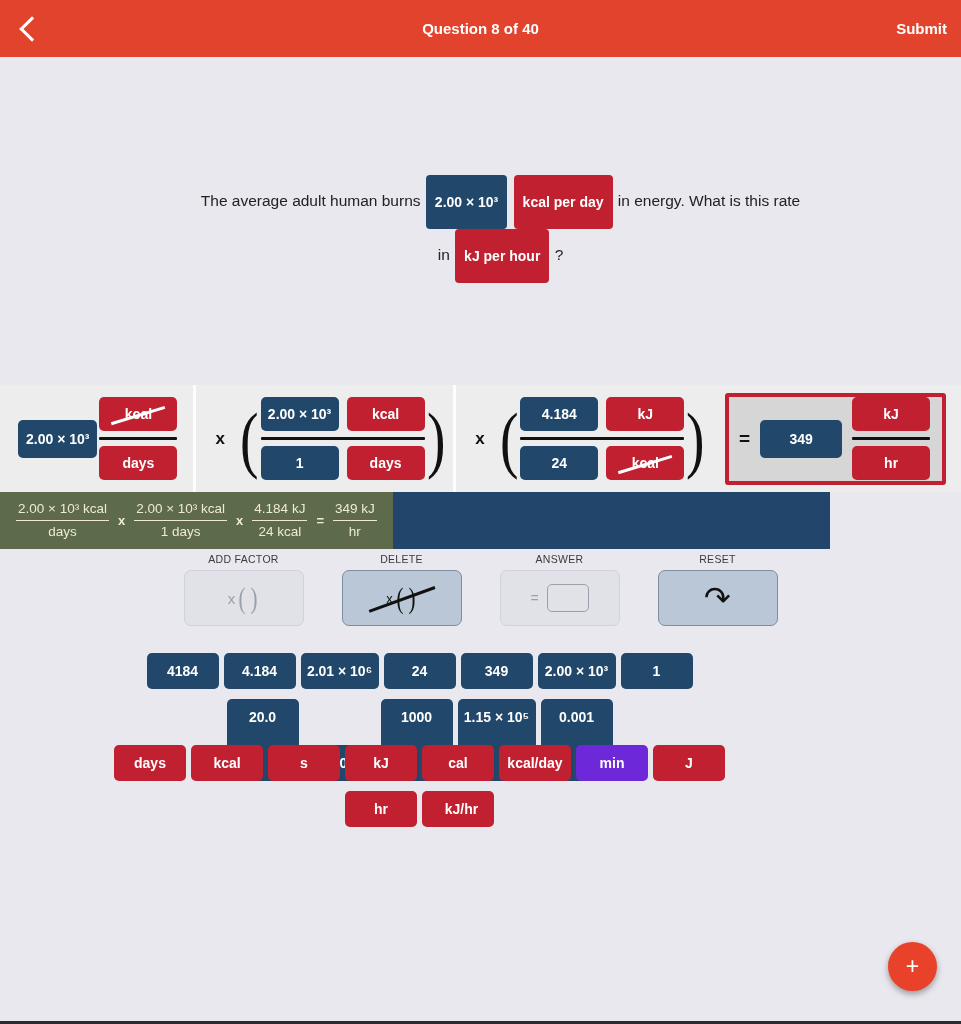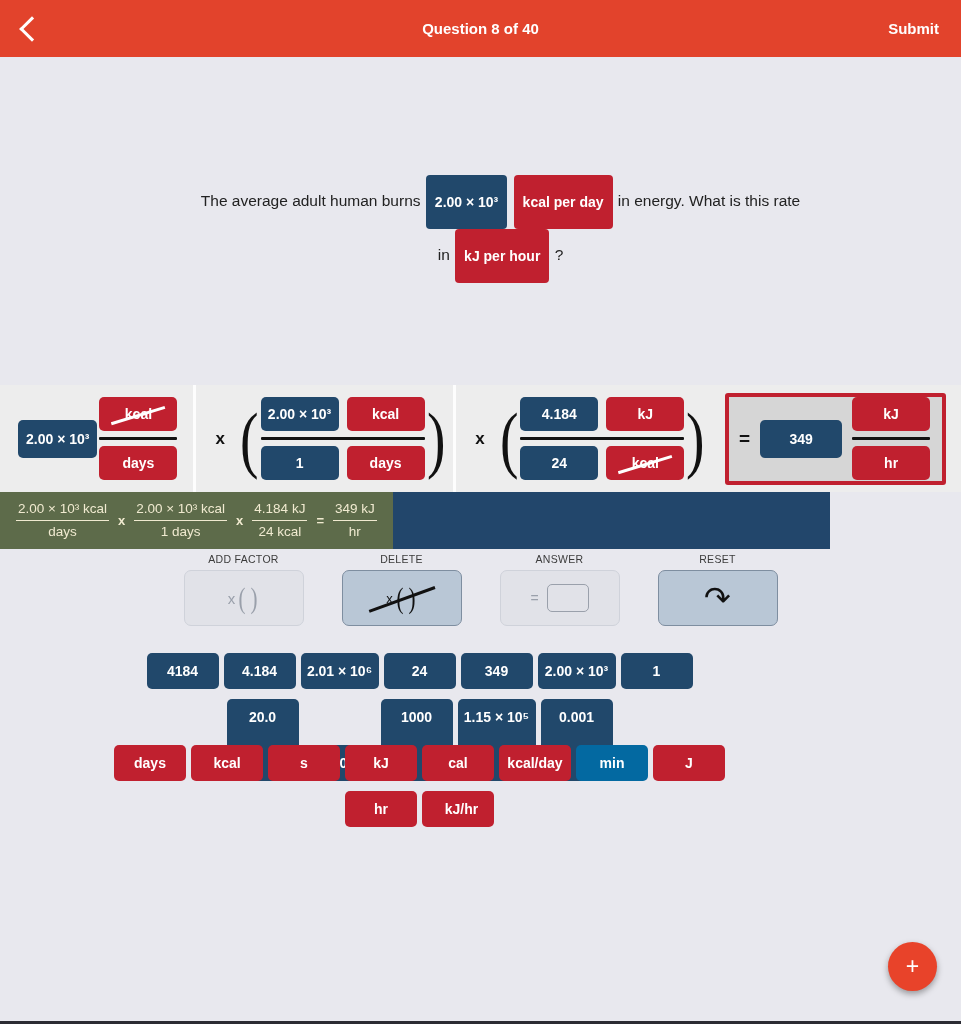--- a/index.html
+++ b/index.html
@@ -28,21 +28,21 @@
     border-left:3px solid #fff;border-bottom:3px solid #fff;
     transform:rotate(45deg);
     margin-left:5px;
   }
   .header-title{
     position:absolute;left:0;right:0;text-align:center;
     color:#fff;font-size:15px;font-weight:bold;
     pointer-events:none;
   }
   .submit-btn{
-    margin-left:auto;margin-right:22px;
+    margin-left:auto;margin-right:14px;
     color:#fff;font-size:15px;font-weight:bold;
     cursor:pointer;position:relative;z-index:2;
   }
 
   
   .question-wrap{
     padding-top:118px;
     text-align:center;
     line-height:40px;
     margin-left:40px;
@@ -379,21 +379,21 @@
     <div class="chip navy nwide" style="background: rgb(33, 72, 107);">1.15 × 10⁵</div>
     <div class="chip navy" style="background: rgb(33, 72, 107);">0.001</div>
   </div>
 <div class="bank bank-unit" id="bank-unit">
     <div class="chip" style="background: rgb(192, 32, 47);">days</div>
     <div class="chip" style="background: rgb(192, 32, 47);">kcal</div>
     <div class="chip" style="background: rgb(192, 32, 47);">s</div>
     <div class="chip" style="background: rgb(192, 32, 47);">kJ</div>
     <div class="chip" style="background: rgb(192, 32, 47);">cal</div>
     <div class="chip" style="background: rgb(192, 32, 47);">kcal/day</div>
-    <div class="chip" style="background: #0369a1;">min</div>
+    <div class="chip" style="background: #6d28d9;">min</div>
     <div class="chip" style="background: rgb(192, 32, 47);">J</div>
     <div style="flex-basis: 100%; height: 0px;"></div>
     <div class="chip" style="background: rgb(192, 32, 47);">hr</div>
     <div class="chip" style="background: rgb(192, 32, 47); padding-left: 7px;">kJ/hr</div>
   </div>
 
 <div class="fab">
   <span>+</span>
 </div>
 

